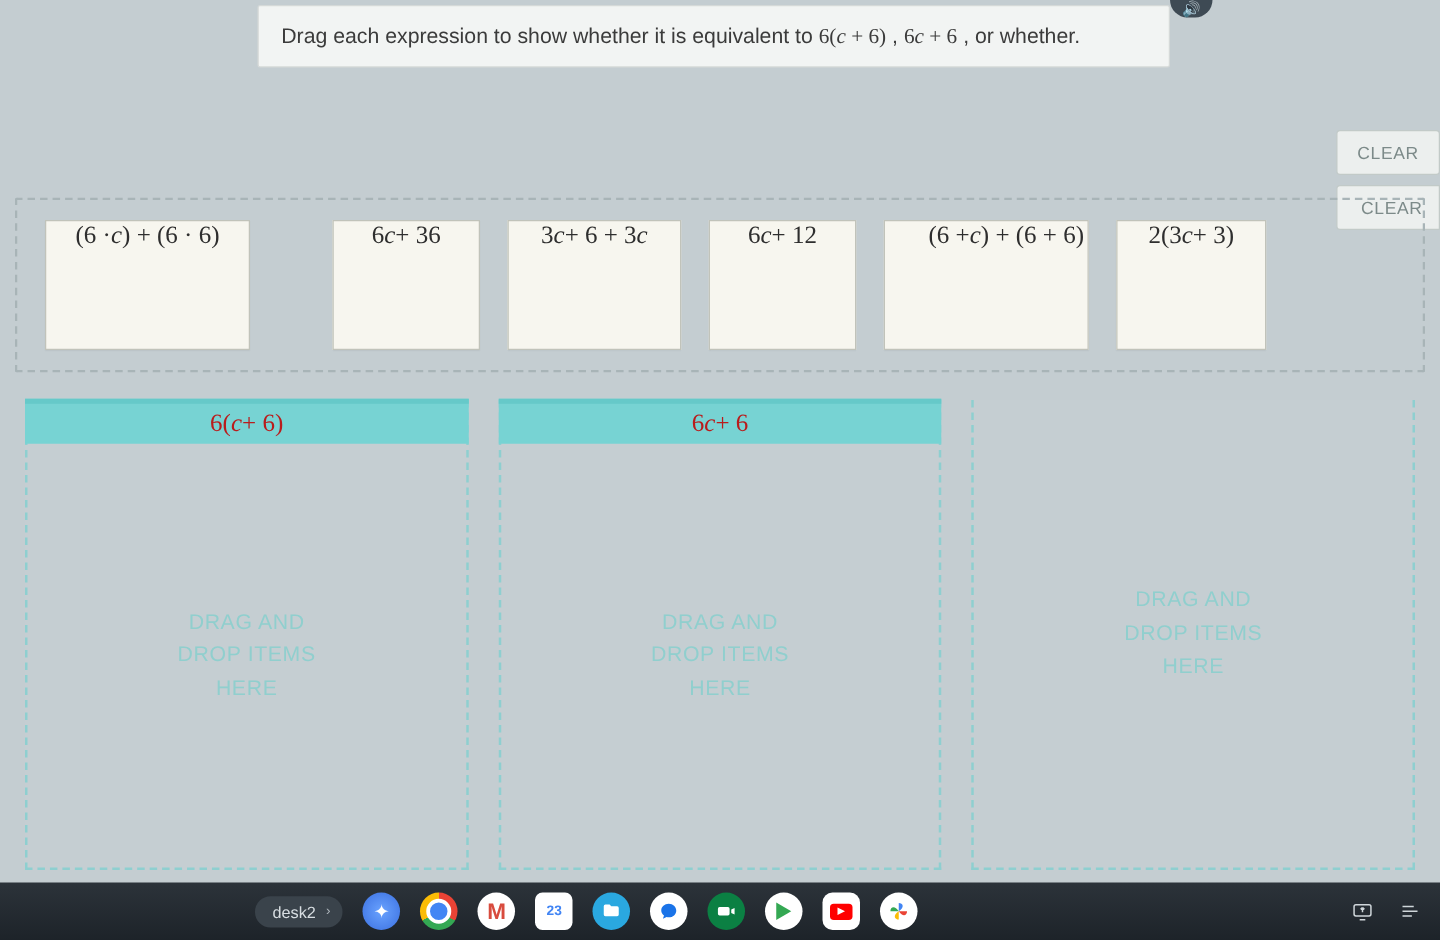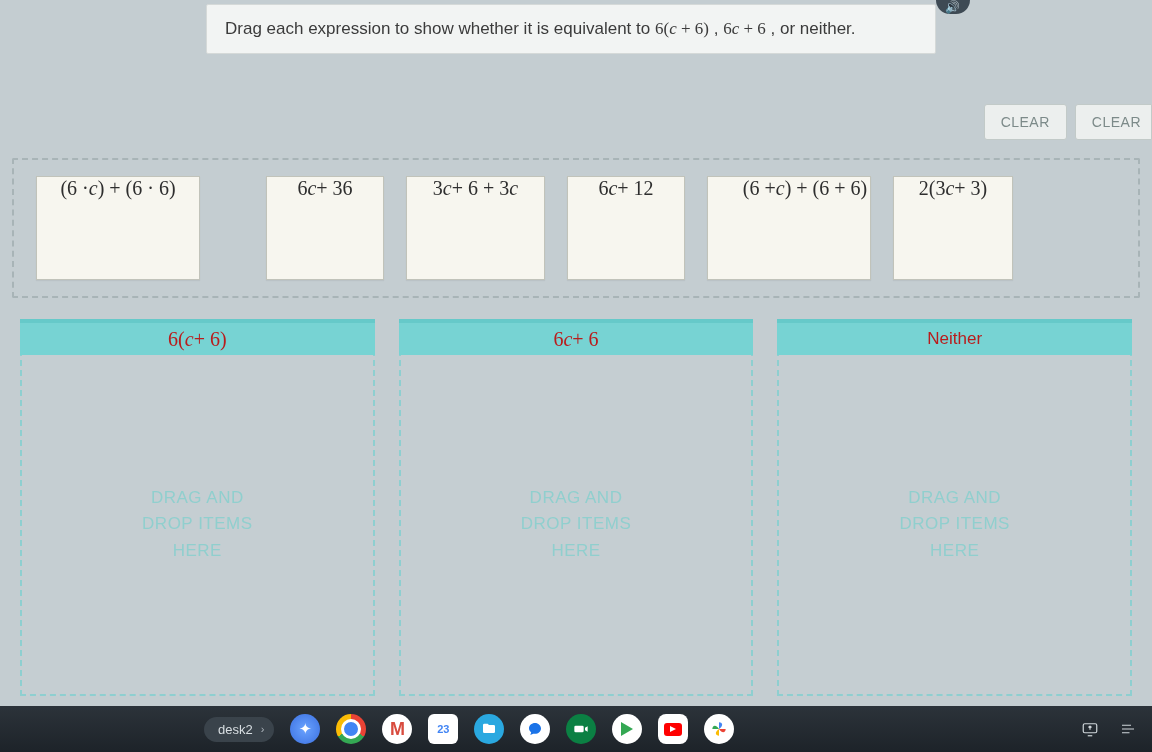--- a/index.html
+++ b/index.html
@@ -39,20 +39,21 @@
     justify-content: center;
   }
   .speaker span { color: #e7e7e7; font-size: 12px; }
 
   .action-buttons {
     position: absolute;
     top: 104px;
     right: 0px;
     display: flex;
     gap: 8px;
+    flex-direction: column;
   }
   .btn {
     background: #ecefee;
     border: 1px solid #c2cac8;
     border-radius: 3px;
     color: #7c8a89;
     font-size: 14px;
     letter-spacing: 0.5px;
     padding: 9px 16px;
     cursor: pointer;
@@ -220,21 +221,21 @@
 
 <div class="speaker">
     <span>🔊</span>
   </div>
 
 <div class="instruction-bar">
   <span>Drag each expression to show whether it is equivalent to </span>
   <span class="math">6(<span class="mi">c</span> + 6)</span>
   <span>, </span>
   <span class="math">6<span class="mi">c</span> + 6</span>
-  <span>, or neither.</span>
+  <span>, or whether.</span>
 </div>
 
 <div class="action-buttons">
   <button class="btn">CLEAR</button>
   <button class="btn check">CLEAR</button>
 </div>
 
 <div class="source-tray">
   <div class="tile t1">(6 · <span class="mi">c</span>) + (6 · 6)</div>
   <div class="tile t2">6<span class="mi">c</span> + 36</div>
@@ -251,21 +252,20 @@
       <div class="placeholder">DRAG AND<br>DROP ITEMS<br>HERE</div>
     </div>
   </div>
   <div class="zone">
     <div class="zone-header">6<span class="mi">c</span> + 6</div>
     <div class="zone-body">
       <div class="placeholder">DRAG AND<br>DROP ITEMS<br>HERE</div>
     </div>
   </div>
   <div class="zone">
-    <div class="zone-header plain">Neither</div>
     <div class="zone-body">
       <div class="placeholder">DRAG AND<br>DROP ITEMS<br>HERE</div>
     </div>
   </div>
 </div>
 
 <div class="taskbar">
   <div class="desk-pill">
     <span>desk2</span>
     <span class="arrow">›</span>

